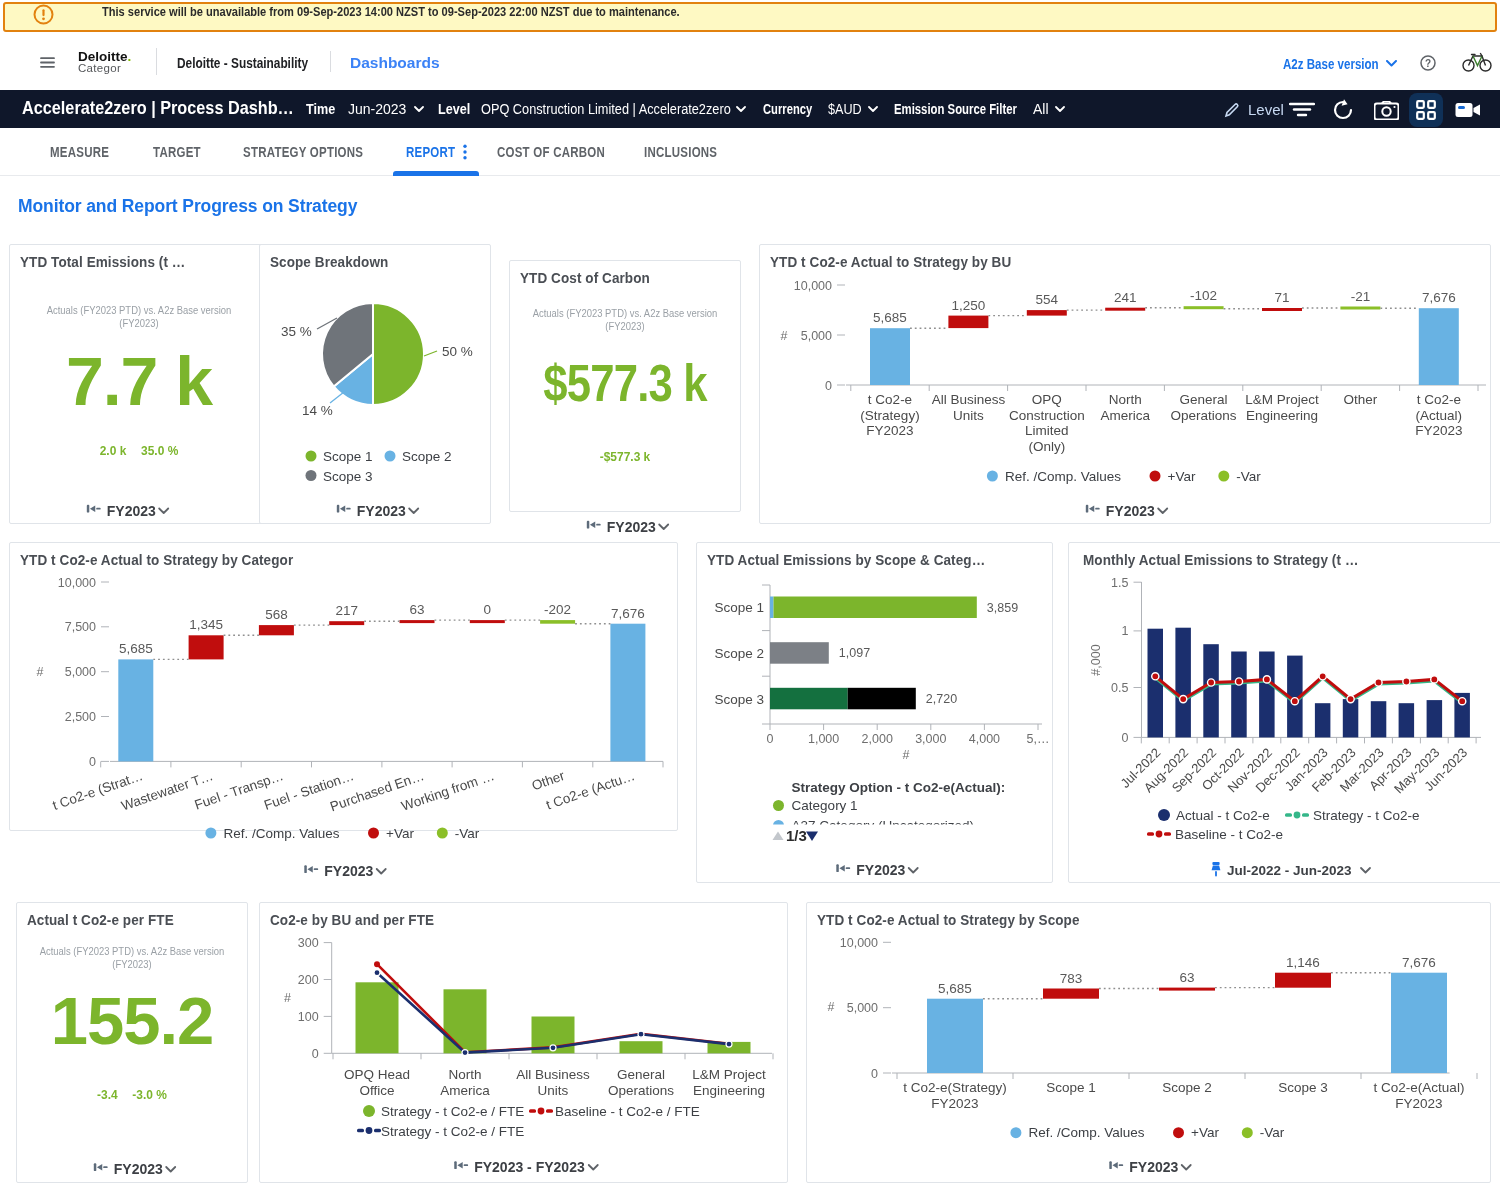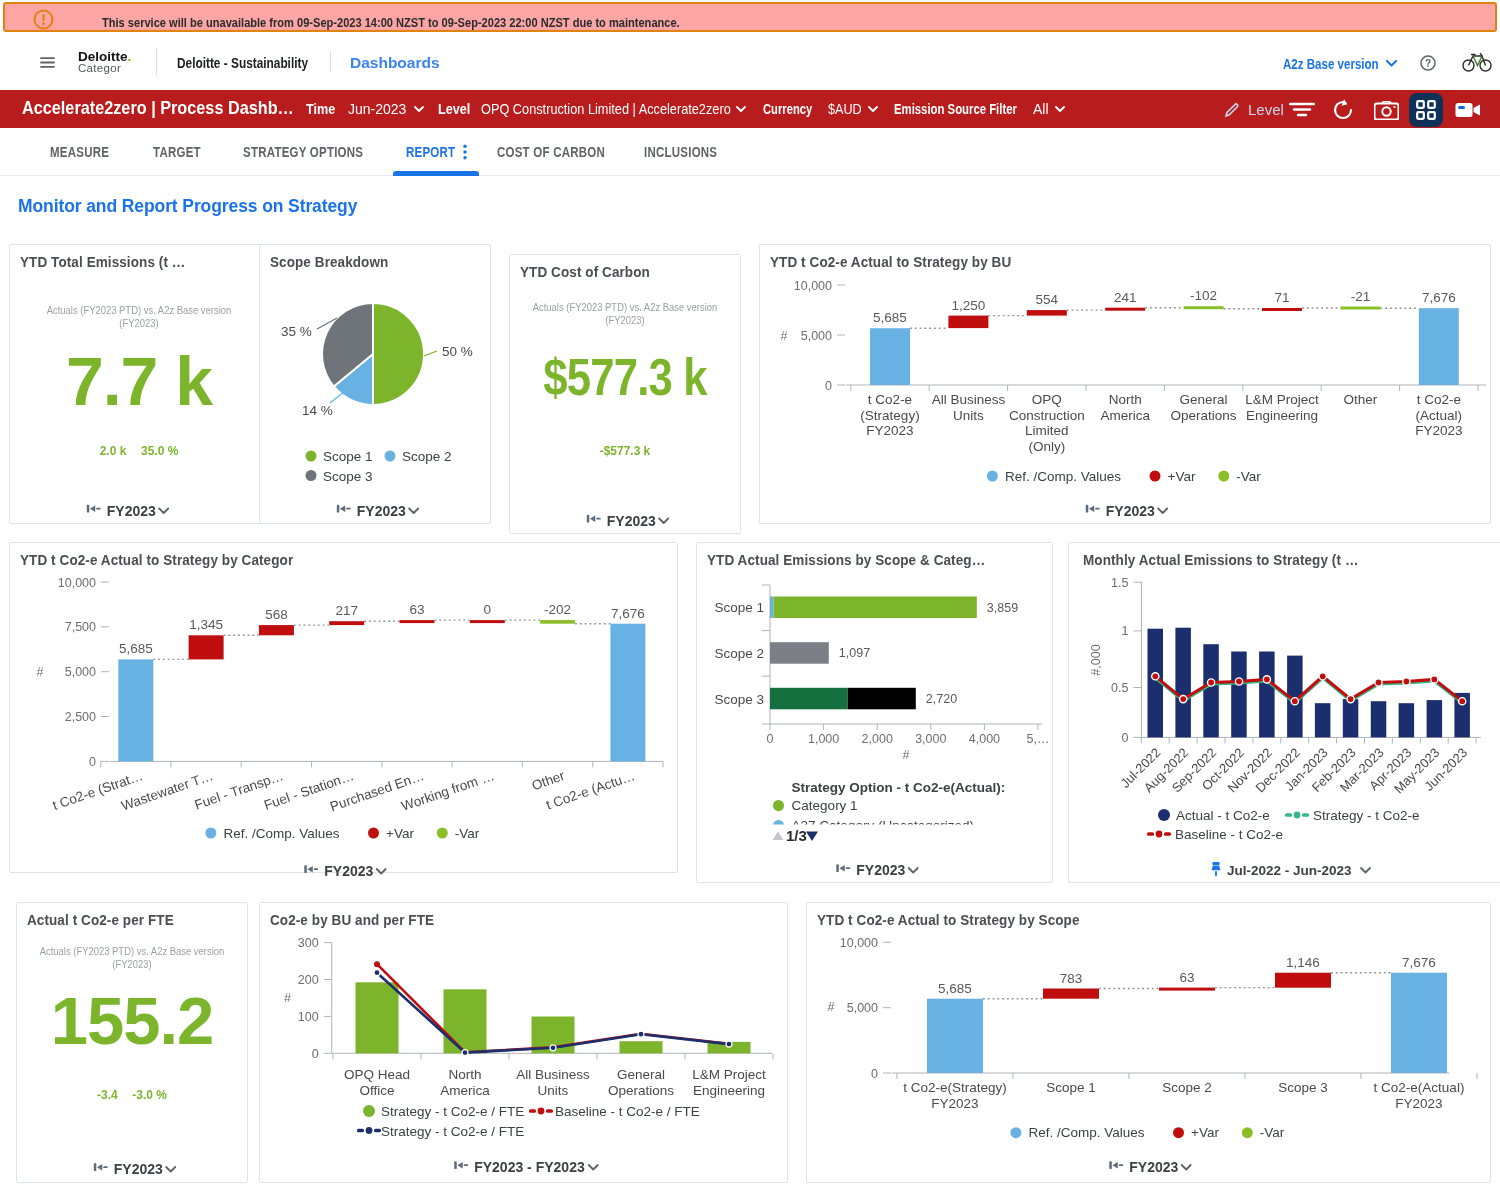--- a/index.html
+++ b/index.html
@@ -2,21 +2,21 @@
 <html><head><meta charset="utf-8"><style>
 *{margin:0;padding:0;box-sizing:border-box}
 body{font-family:"Liberation Sans",sans-serif;background:#fff;width:1500px;height:1190px;position:relative;overflow:hidden}
 .abs{position:absolute}
 .card{position:absolute;background:#fff;border:1px solid #e0e4e9;border-radius:2px}
 .ct{position:absolute;left:10px;top:7.5px;font-size:15px;font-weight:700;color:#4a4e54;white-space:nowrap;letter-spacing:.1px;transform:scaleX(.9);transform-origin:left center}
 .sub{position:absolute;left:0;right:0;text-align:center;font-size:11.5px;color:#9aa0a6;line-height:13px;transform:scaleX(.82)}
 .big{position:absolute;left:0;right:0;text-align:center;font-weight:700;color:#7cb52c}
 .delta{position:absolute;left:0;right:0;text-align:center;font-size:13px;color:#7cb52c;font-weight:700;transform:scaleX(.92)}
 </style></head><body>
-<div class="abs" style="left:3px;top:2px;width:1494px;height:30px;border:2px solid #e2820f;border-radius:3px;background:#fca5a5;display:flex;align-items:flex-end">
+<div class="abs" style="left:3px;top:2px;width:1494px;height:30px;border:2px solid #e2820f;border-radius:3px;background:#fef9c3;display:flex;align-items:flex-start">
 <svg width="21" height="21" style="margin-left:28px" viewBox="0 0 21 21">
       <circle cx="10.5" cy="10.5" r="9" fill="none" stroke="#e2820f" stroke-width="2"></circle>
       <rect x="9.4" y="5.2" width="2.2" height="7" rx="1.1" fill="#e2820f"></rect>
       <circle cx="10.5" cy="14.8" r="1.4" fill="#e2820f"></circle>
     </svg>
 <span style="margin-left:48px;font-size:13.5px;font-weight:700;color:#2b2b2b;display:inline-block;transform:scaleX(.82);transform-origin:left center">This service will be unavailable from 09-Sep-2023 14:00 NZST to 09-Sep-2023 22:00 NZST due to maintenance.</span>
 </div>
 <div class="abs" style="left:0;top:0;width:1500px;height:90px;background:#fff;z-index:-1"></div>
 <div class="abs" style="left:16px;top:0;width:1500px;height:90px">
 <svg class="abs" style="left:24px;top:57px" width="15" height="11" viewBox="0 0 15 11">
@@ -44,21 +44,21 @@
       <g fill="none" stroke="#2b2b2b" stroke-width="1.4">
         <circle cx="6.5" cy="17.5" r="5.5"></circle>
         <circle cx="23.5" cy="17.5" r="5.5"></circle>
         <path d="M6.5 17.5 L11 8 L20 8 L23.5 17.5"></path>
         <path d="M11 8 L15.5 17.5 L20 8" stroke="#3a7d2c"></path>
         <path d="M9.5 6.5 L13 6.5" stroke-linecap="round"></path>
         <path d="M18.5 5.5 L20 8" stroke-linecap="round"></path>
       </g>
     </svg>
 </div>
-<div class="abs" style="left:0;top:90px;width:1500px;height:38px;background:#b91c1c;color:#fff">
+<div class="abs" style="left:0;top:90px;width:1500px;height:38px;background:#0f172a;color:#fff">
 <div class="abs" style="left:22px;top:7px;font-size:19px;font-weight:700;transform:scaleX(.855);transform-origin:left center">Accelerate2zero | Process Dashb…</div>
 <div class="abs" style="left:306px;top:11px;font-size:14px;font-weight:700;transform:scaleX(.9);transform-origin:left center">Time</div>
 <div class="abs" style="left:348px;top:11px;font-size:14px">Jun-2023</div>
 <svg class="abs" style="left:414px;top:16px" width="10" height="7" viewBox="0 0 10 7">
       <path d="M1 1 L5 5 L9 1" fill="none" stroke="#fff" stroke-width="1.8" stroke-linecap="round" stroke-linejoin="round"></path>
     </svg>
 <div class="abs" style="left:438px;top:11px;font-size:14px;font-weight:700;transform:scaleX(.9);transform-origin:left center">Level</div>
 <div class="abs" style="left:481px;top:11px;font-size:14px;transform:scaleX(.91);transform-origin:left center">OPQ Construction Limited | Accelerate2zero</div>
 <svg class="abs" style="left:736px;top:16px" width="10" height="7" viewBox="0 0 10 7">
       <path d="M1 1 L5 5 L9 1" fill="none" stroke="#fff" stroke-width="1.8" stroke-linecap="round" stroke-linejoin="round"></path>
@@ -133,21 +133,21 @@
     <svg class="abs" style="left:0;top:0" width="232" height="280" viewBox="0 0 232 280" font-family="&quot;Liberation Sans&quot;, sans-serif">
       <g transform="translate(76.8,259.0) scale(0.78)" fill="#5d6b7a">
         <rect x="0" y="1" width="3.2" height="10" rx="1.2"></rect>
         <path d="M4.0 6 L10.8 1.9 L10.8 10.1 Z"></path>
         <rect x="12.0" y="4.9" width="5.8" height="2.3" rx="1.1"></rect>
       </g>
       <text x="96.8" y="270.5" font-size="14" fill="#3d4045" text-anchor="start" font-weight="700">FY2023</text>
       <path transform="translate(149.2,263.5) scale(1.0)" d="M0 0 L4.5 4.5 L9 0" fill="none" stroke="#5f6368" stroke-width="1.8" stroke-linecap="round" stroke-linejoin="round"></path>
     </svg>
   </div>
-<div class="card" style="left:509px;top:254px;width:232px;height:280px">
+<div class="card" style="left:509px;top:260px;width:232px;height:252px">
     <div class="ct">YTD Cost of Carbon</div>
     <div class="sub" style="top:46px">Actuals (FY2023 PTD) vs. A2z Base version<br>(FY2023)</div>
     <div class="big" style="top:96px;font-size:52px;line-height:52px;letter-spacing:-1px;transform:scaleX(0.84);transform-origin:center center">$577.3 k</div>
     <div class="delta" style="top:188px">-$577.3 k</div>
     <svg class="abs" style="left:0;top:0" width="232" height="280" viewBox="0 0 232 280" font-family="&quot;Liberation Sans&quot;, sans-serif">
       <g transform="translate(76.8,259.0) scale(0.78)" fill="#5d6b7a">
         <rect x="0" y="1" width="3.2" height="10" rx="1.2"></rect>
         <path d="M4.0 6 L10.8 1.9 L10.8 10.1 Z"></path>
         <rect x="12.0" y="4.9" width="5.8" height="2.3" rx="1.1"></rect>
       </g>
@@ -270,21 +270,21 @@
       <circle cx="463.8" cy="231.0" r="5.5" fill="#8bbf28"></circle>
       <text x="476.3" y="235.7" font-size="13.5" fill="#3d4045" text-anchor="start">-Var</text>
       <g transform="translate(325.8,259.0) scale(0.78)" fill="#5d6b7a">
         <rect x="0" y="1" width="3.2" height="10" rx="1.2"></rect>
         <path d="M4.0 6 L10.8 1.9 L10.8 10.1 Z"></path>
         <rect x="12.0" y="4.9" width="5.8" height="2.3" rx="1.1"></rect>
       </g>
       <text x="345.8" y="270.5" font-size="14" fill="#3d4045" text-anchor="start" font-weight="700">FY2023</text>
       <path transform="translate(398.20000000000005,263.5) scale(1.0)" d="M0 0 L4.5 4.5 L9 0" fill="none" stroke="#5f6368" stroke-width="1.8" stroke-linecap="round" stroke-linejoin="round"></path>
     </svg></div>
-<div class="card" style="left:9px;top:542px;width:669px;height:331px"><div class="ct">YTD t Co2-e Actual to Strategy by Categor</div><svg width="667" height="339" viewBox="0 0 667 339" font-family="&quot;Liberation Sans&quot;, sans-serif">
+<div class="card" style="left:9px;top:542px;width:669px;height:289px"><div class="ct">YTD t Co2-e Actual to Strategy by Categor</div><svg width="667" height="339" viewBox="0 0 667 339" font-family="&quot;Liberation Sans&quot;, sans-serif">
       <text x="86.0" y="43.5" font-size="12.5" fill="#6e6e6e" text-anchor="end">10,000</text>
       <line x1="91.0" y1="39.0" x2="99.0" y2="39.0" stroke="#b0b3b8" stroke-width="1"></line>
       <text x="86.0" y="88.3" font-size="12.5" fill="#6e6e6e" text-anchor="end">7,500</text>
       <line x1="91.0" y1="83.8" x2="99.0" y2="83.8" stroke="#b0b3b8" stroke-width="1"></line>
       <text x="86.0" y="133.2" font-size="12.5" fill="#6e6e6e" text-anchor="end">5,000</text>
       <line x1="91.0" y1="128.7" x2="99.0" y2="128.7" stroke="#b0b3b8" stroke-width="1"></line>
       <text x="86.0" y="178.0" font-size="12.5" fill="#6e6e6e" text-anchor="end">2,500</text>
       <line x1="91.0" y1="173.5" x2="99.0" y2="173.5" stroke="#b0b3b8" stroke-width="1"></line>
       <text x="86.0" y="222.9" font-size="12.5" fill="#6e6e6e" text-anchor="end">0</text>
       <line x1="91.0" y1="218.4" x2="99.0" y2="218.4" stroke="#b0b3b8" stroke-width="1"></line>

